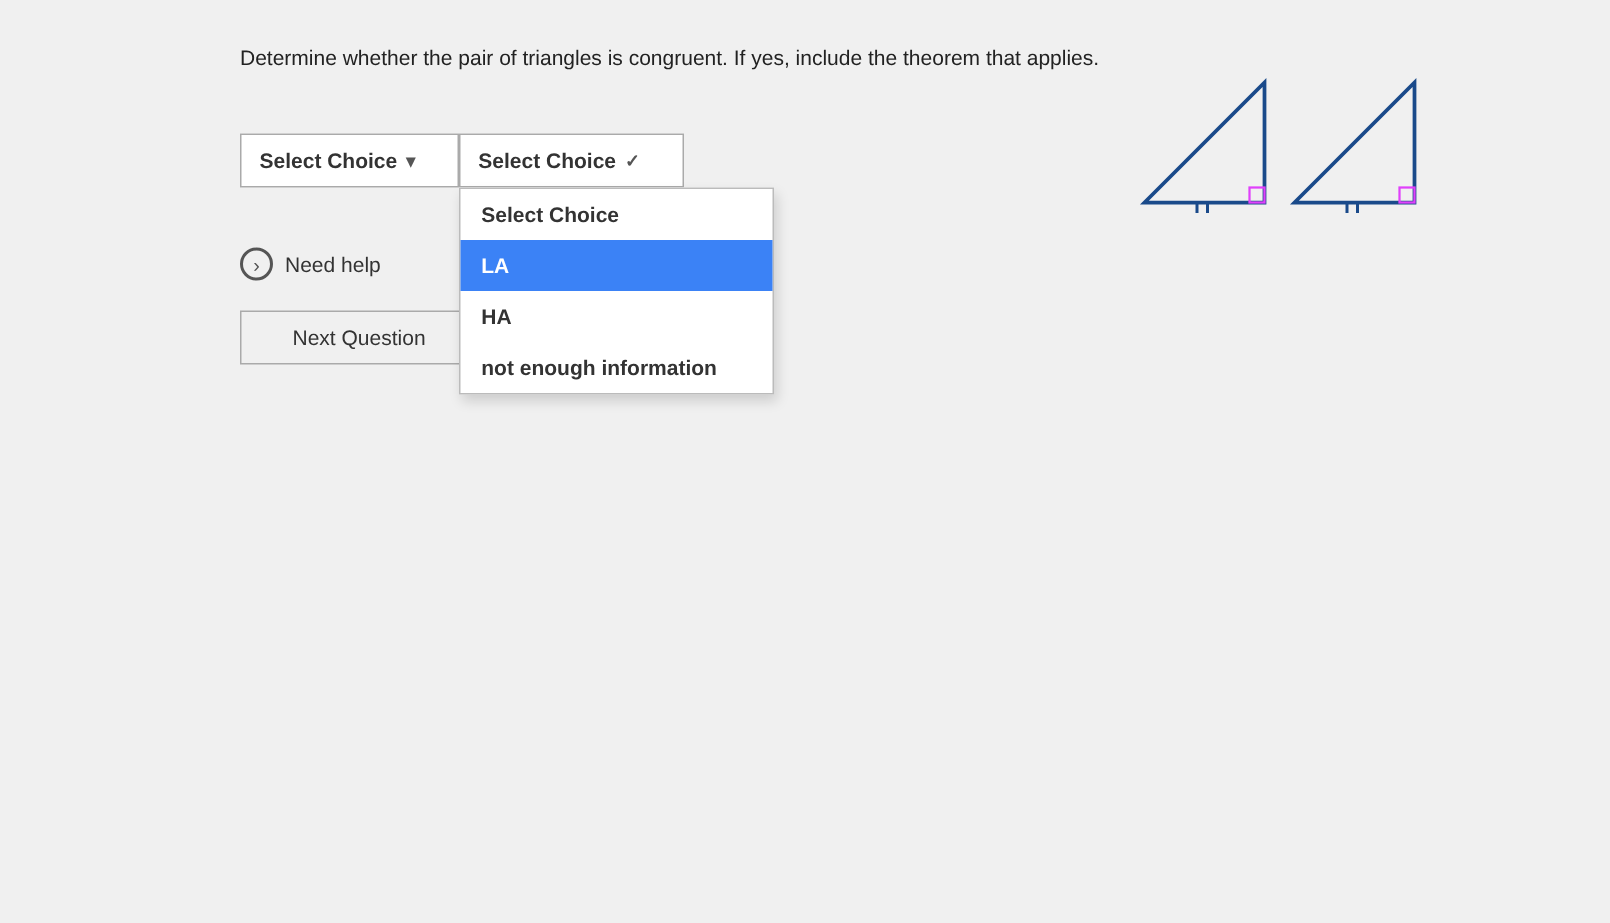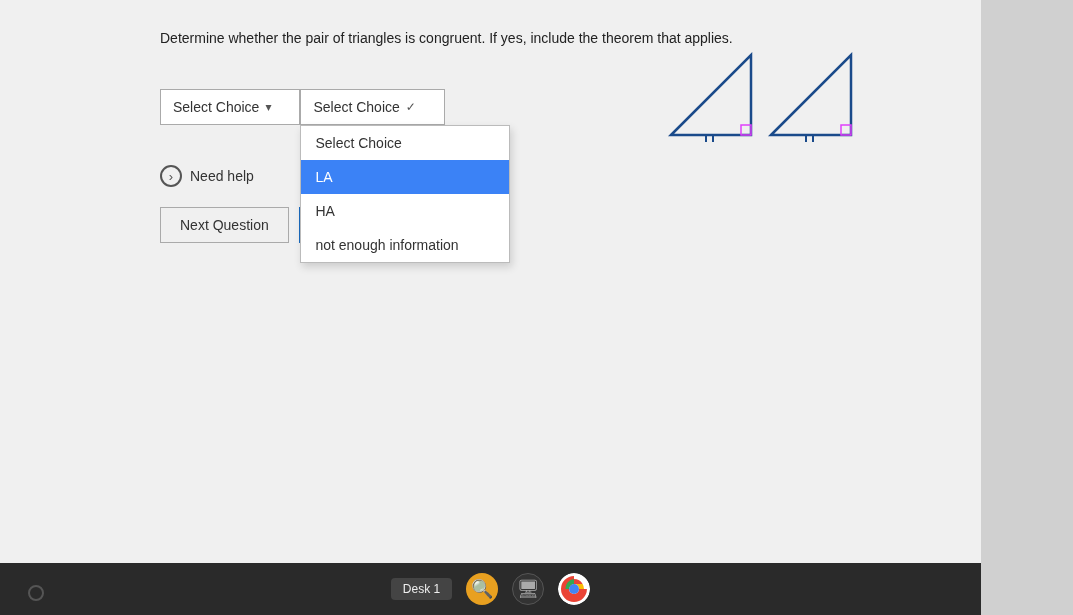--- a/index.html
+++ b/index.html
@@ -7,21 +7,21 @@
     body {
       width: 1073px;
       height: 615px;
       background: #d0d0d0;
       font-family: Arial, sans-serif;
       overflow: hidden;
       position: relative;
     }
 
     .screen {
-      width: 981px;
+      width: 1073px;
       height: 615px;
       background: #c8c8c8;
       position: relative;
       display: flex;
       flex-direction: column;
     }
 
     
     .content-area {
       background: #f0f0f0;
@@ -51,20 +51,21 @@
       height: 120px;
     }
 
     
     .controls-row {
       display: flex;
       align-items: center;
       gap: 0;
       margin-top: 40px;
       position: relative;
+      font-weight: bold;
     }
 
     
     .select-choice-first {
       border: 1px solid #aaa;
       background: #fff;
       padding: 8px 28px 8px 12px;
       font-size: 14px;
       color: #333;
       cursor: pointer;
@@ -161,21 +162,21 @@
     .bottom-buttons {
       display: flex;
       gap: 10px;
       margin-top: 20px;
       padding-bottom: 20px;
     }
 
     .btn-next {
       background: #f0f0f0;
       border: 1px solid #aaa;
-      padding: 9px 19px;
+      padding: 9px 34px;
       font-size: 14px;
       color: #333;
       cursor: pointer;
     }
 
     .btn-check {
       background: #1a6bbf;
       border: none;
       padding: 9px 20px;
       font-size: 14px;
@@ -279,29 +280,13 @@
       <div class="circle-icon">›</div>
       <span class="need-help-text">Need help</span>
     </div>
 
     <div class="bottom-buttons">
       <button class="btn-next">Next Question</button>
       <button class="btn-check">Check Answer</button>
     </div>
   </div>
 
-  <div class="taskbar">
-    <div class="bottom-left-circle"></div>
-    <div class="taskbar-desk">Desk 1</div>
-    <div class="taskbar-icon orange">🔍</div>
-    <div class="taskbar-icon dark">🖥</div>
-    <div class="taskbar-icon" style="width:32px;height:32px;border-radius:50%;overflow:hidden;">
-      <svg viewBox="0 0 32 32" width="32" height="32" xmlns="http://www.w3.org/2000/svg">
-        <circle cx="16" cy="16" r="16" fill="#fff"></circle>
-        <path d="M16 6 A10 10 0 0 1 24.66 11 L16 11 A5 5 0 0 0 11 16 A5 5 0 0 0 16 21 A5 5 0 0 0 21 16 L28.93 16 A13 13 0 0 1 16 29 A13 13 0 0 1 3 16 A13 13 0 0 1 16 3 Z" fill="#ea4335"></path>
-        <path d="M16 11 L24.66 11 A10 10 0 0 1 26 16 L21 16 A5 5 0 0 0 16 11 Z" fill="#fbbc04"></path>
-        <path d="M21 16 A5 5 0 0 1 16 21 A5 5 0 0 1 7.34 16 L12 16 A5 5 0 0 0 16 21 Z" fill="none"></path>
-        <circle cx="16" cy="16" r="5" fill="#4285f4"></circle>
-        <path d="M7.34 16 A10 10 0 0 1 16 6 L16 11 A5 5 0 0 0 11 16 Z" fill="#34a853"></path>
-      </svg>
-    </div>
-  </div>
 </div>
 
 </body></html>

